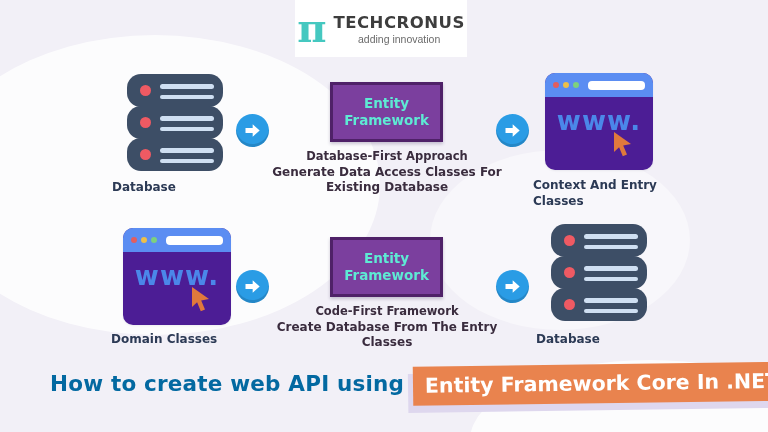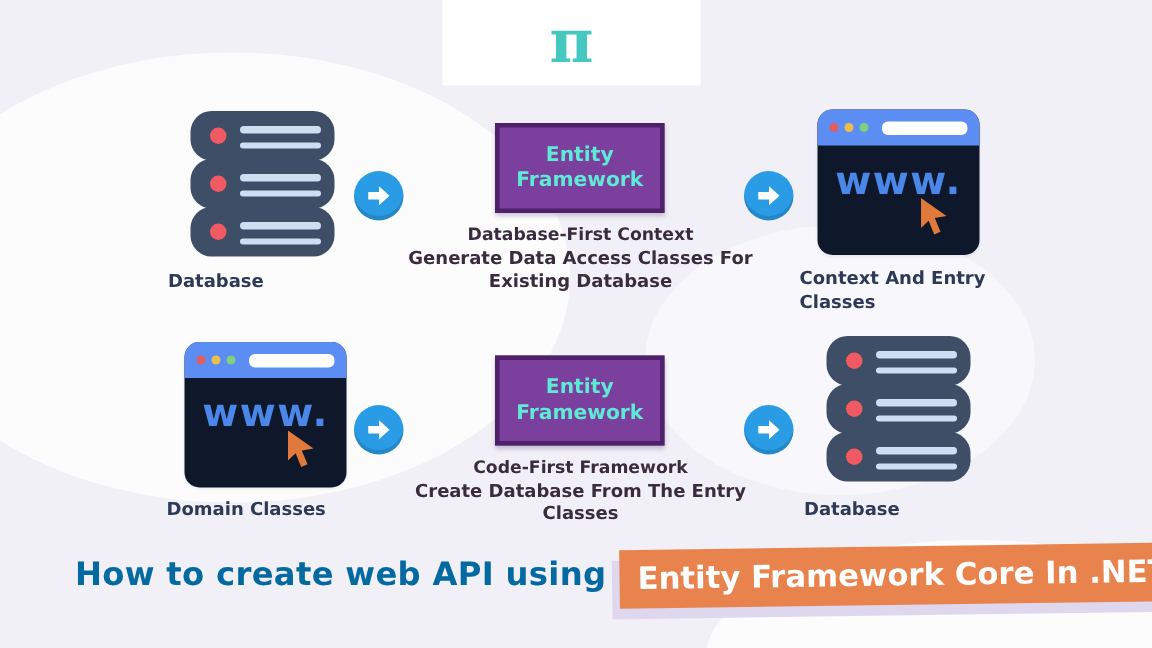--- a/index.html
+++ b/index.html
@@ -45,21 +45,21 @@
   .db-dot {
     position:absolute; left:13px; top:11px; width:11px; height:11px;
     border-radius:50%; background:#ef5a63;
   }
   .db-lines { position:absolute; left:33px; top:10px; display:flex; flex-direction:column; gap:6px; }
   .db-line { width:54px; height:4.5px; border-radius:2.5px; background:#cfdff2; }
 
   
   .browser-icon {
     position:absolute; width:108px; height:97px; border-radius:10px;
-    background:#0f172a; overflow:hidden; box-shadow:0 1px 2px rgba(60,60,90,0.08);
+    background:#4c1d95; overflow:hidden; box-shadow:0 1px 2px rgba(60,60,90,0.08);
   }
   .browser-header {
     height:24px; background:#5b8df2; display:flex; align-items:center; padding:0 8px;
   }
   .b-dot { width:6px; height:6px; border-radius:50%; margin-right:4px; }
   .b-dot.red { background:#e25e5e; }
   .b-dot.yellow { background:#edbf4a; }
   .b-dot.green { background:#7ed07e; }
   .b-addr { flex:1; height:9px; background:#ffffff; border-radius:4px; margin-left:5px; }
   .browser-www {
@@ -119,20 +119,24 @@
 <body>
 
 <div class="stage">
 
   <div class="blob blob1"></div>
   <div class="blob blob3"></div>
   <div class="blob blob2"></div>
 
   <div class="logo-box">
     <div class="logo-pi">π</div>
+    <div class="logo-texts">
+      <div class="logo-name">TECHCRONUS</div>
+      <div class="logo-tagline">adding innovation</div>
+    </div>
   </div>
 
   <div class="db-icon" style="left:127px; top:74px;">
     <div class="db-unit">
       <div class="db-dot"></div>
       <div class="db-lines">
           <div class="db-line"></div>
           <div class="db-line"></div>
         </div>
     </div>
@@ -157,21 +161,21 @@
     <svg viewBox="0 0 24 24">
         <path d="M4 9.2h8.2V4.8l8 7.2-8 7.2v-4.4H4z" fill="#ffffff"></path>
       </svg>
   </div>
 
   <div class="ef-box" style="left:330px; top:82px;">
     <span>Entity</span>
     <span>Framework</span>
   </div>
   <div class="proc-text" style="left:262px; top:149px; width:250px;">
-    <div class="proc-title">Database-First Context</div>
+    <div class="proc-title">Database-First Approach</div>
     <div class="proc-desc">Generate Data Access Classes For Existing Database</div>
   </div>
 
   <div class="arrow-circle" style="left:496px; top:114px;">
     <svg viewBox="0 0 24 24">
         <path d="M4 9.2h8.2V4.8l8 7.2-8 7.2v-4.4H4z" fill="#ffffff"></path>
       </svg>
   </div>
 
   <div class="browser-icon" style="left:545px; top:73px;">

